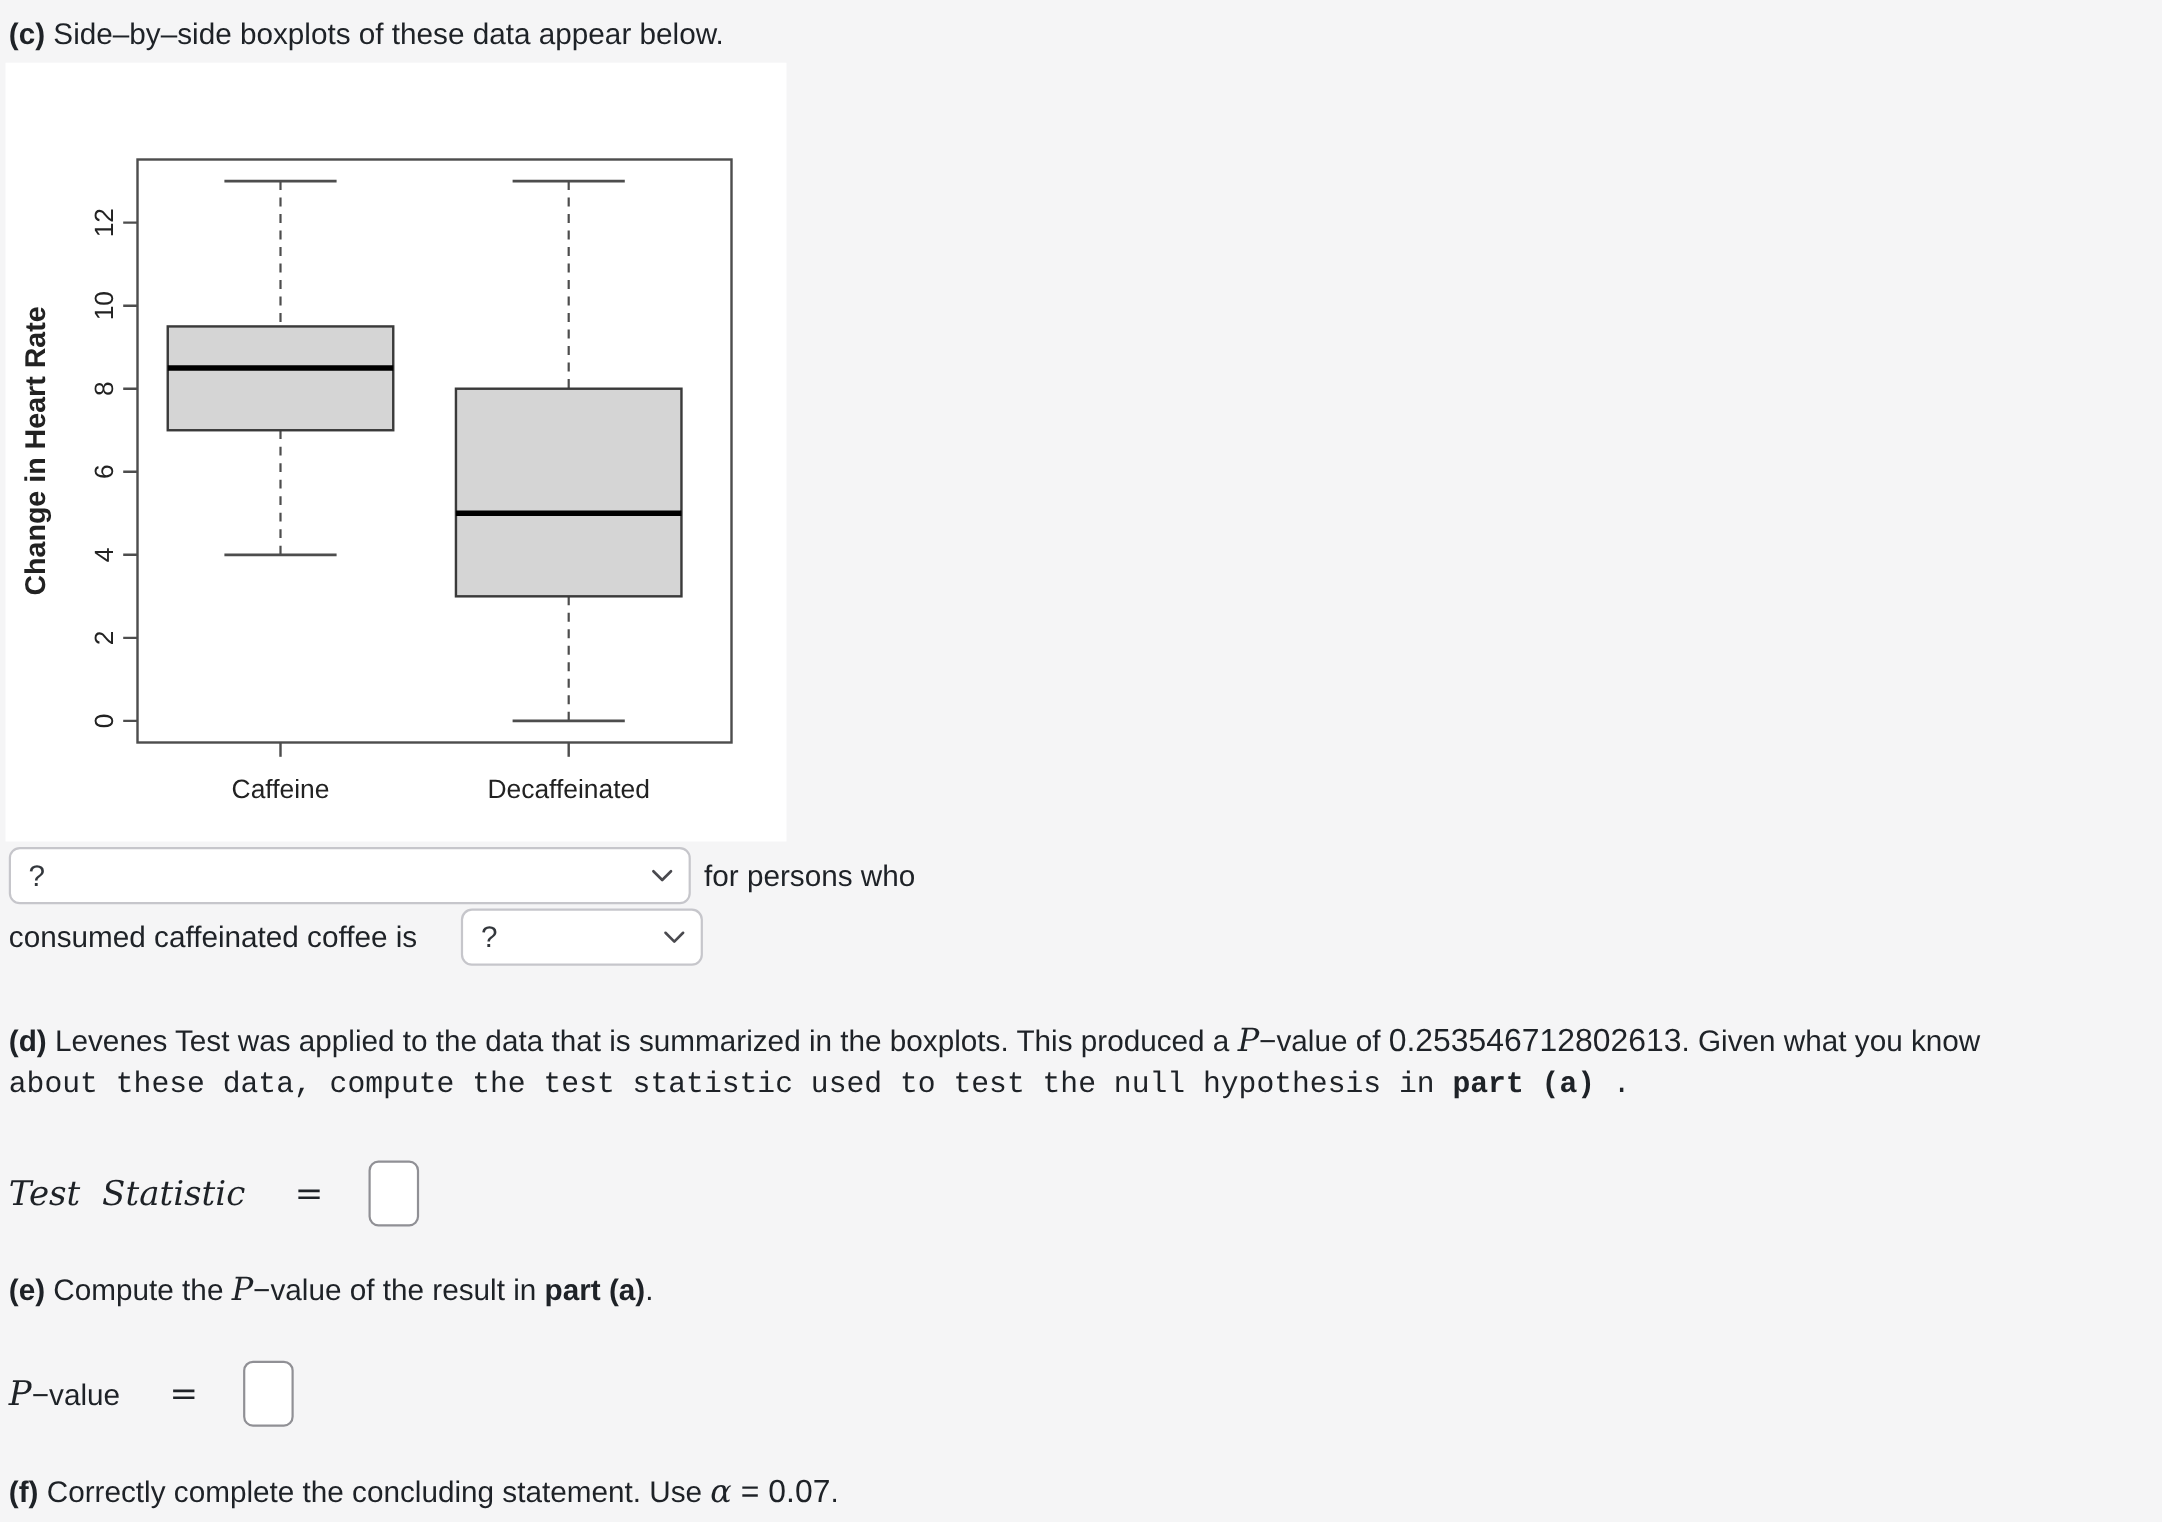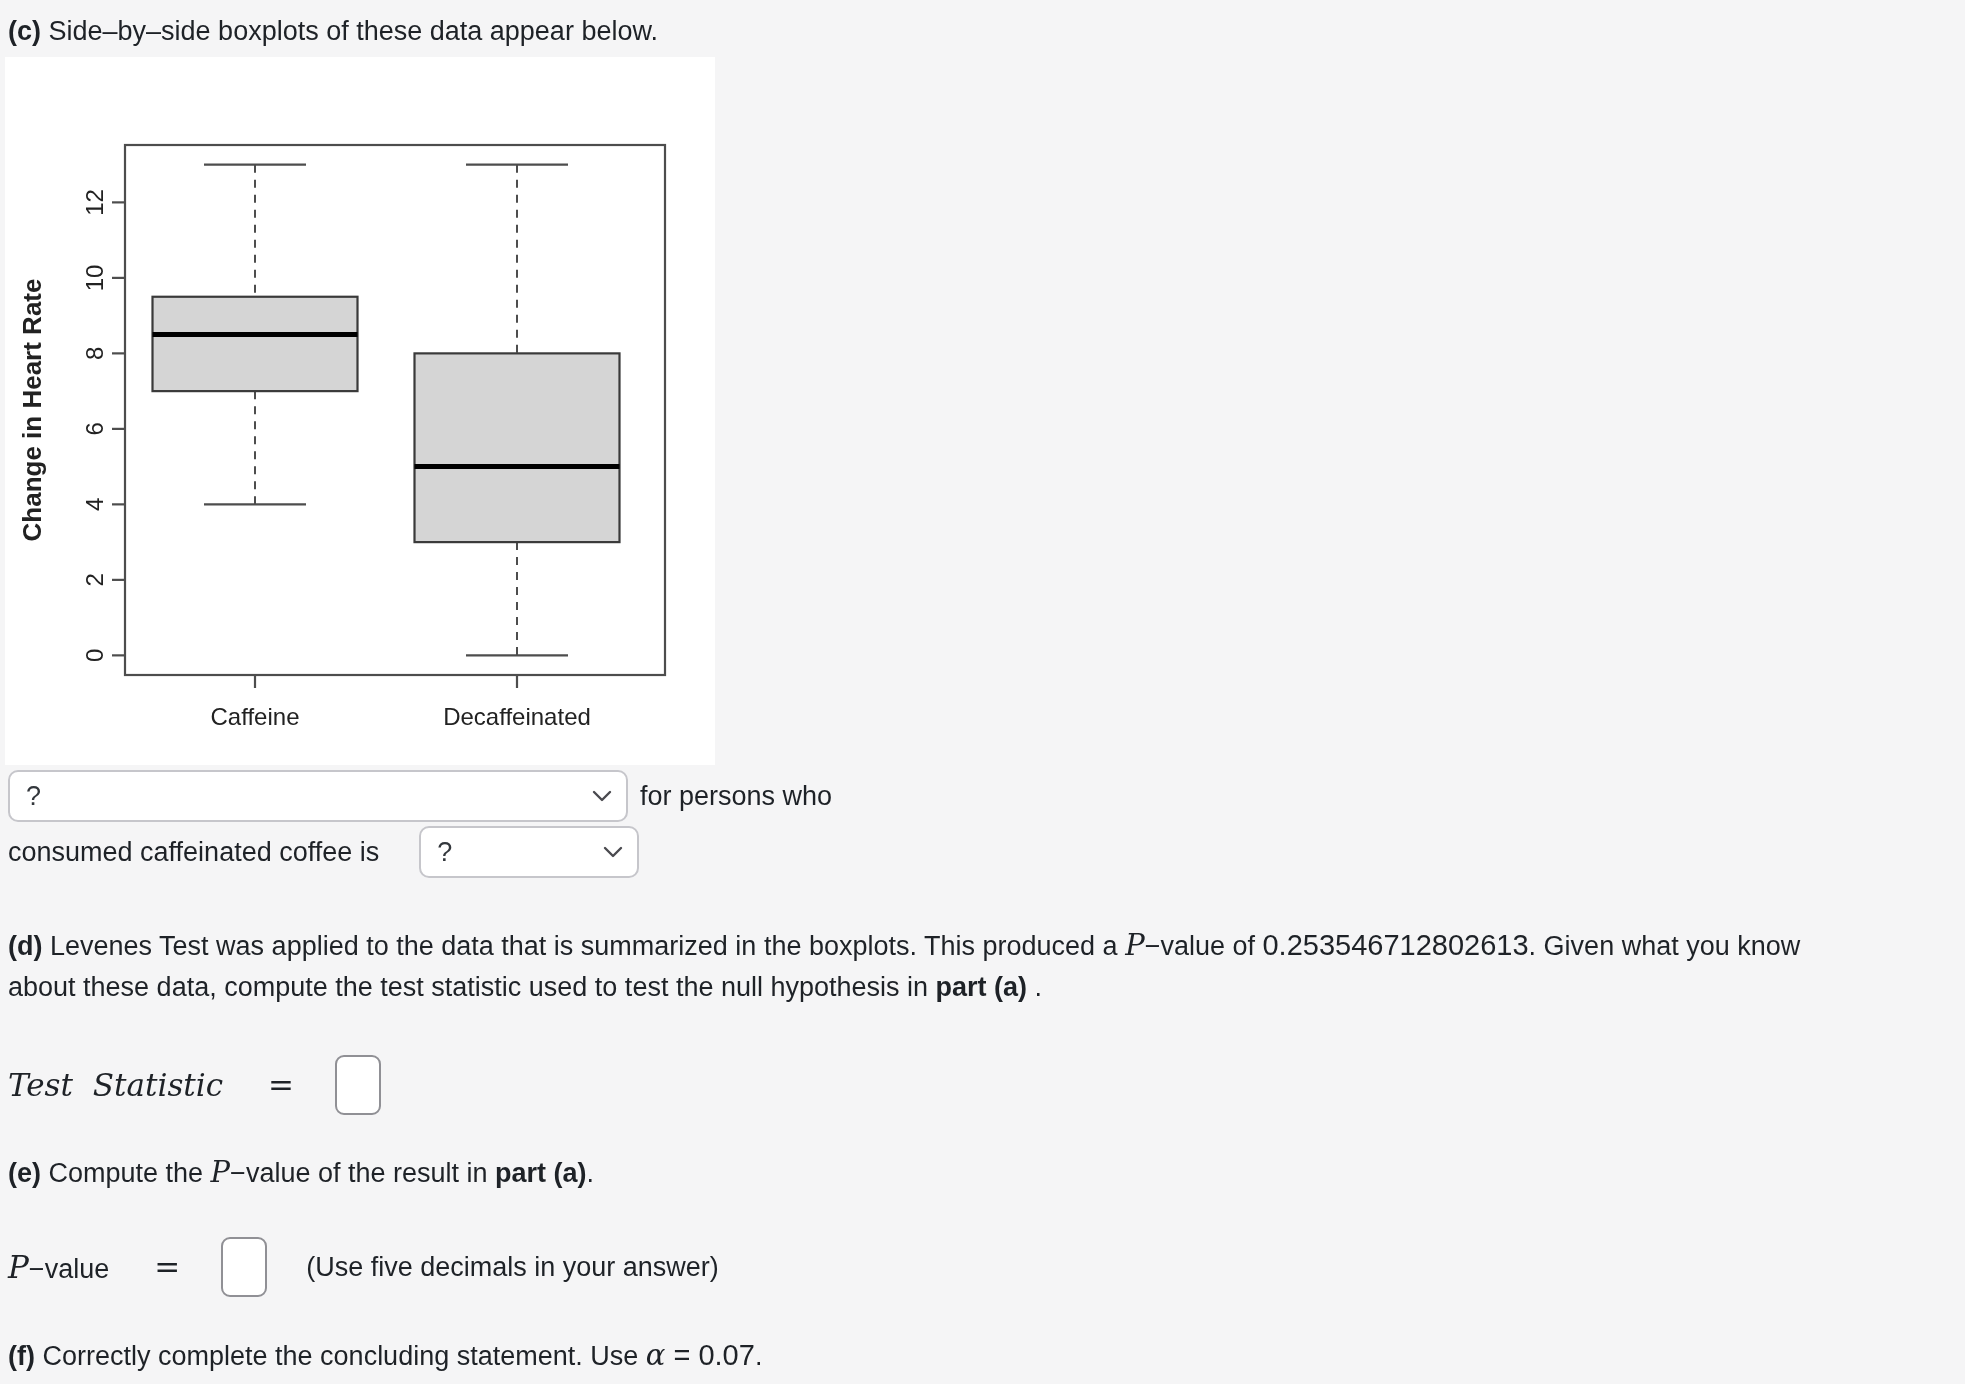--- a/index.html
+++ b/index.html
@@ -24,21 +24,21 @@
     height:52px;background:#ffffff;border:2px solid #c6c6cb;border-radius:10px;
     display:flex;align-items:center;justify-content:space-between;
     padding:0 14px 0 16px;box-sizing:border-box;color:#33373c;cursor:pointer;
   }
   .dd-1{width:620px;}
   .dd-2{width:220px;}
   .chev{flex:0 0 auto;margin-left:10px;display:block;}
   
   .para-line{left:8px;white-space:nowrap;}
   #d-line1{top:928px;}
-  #d-line2{top:972px;}
+  #d-line2{top:972px;font-family:Liberation Mono, monospace;}
   #part-e{top:1155px;}
   #part-f{top:1338px;}
   .math-it{font-family:"DejaVu Serif", serif;font-style:italic;font-size:29px;}
   .math-up{font-family:Liberation Sans, sans-serif;font-style:normal;font-size:29px;}
   
   .answer-row{left:8px;display:flex;align-items:center;white-space:nowrap;gap:31px;}
   #ts-row{top:1056px;height:58px;}
   #pv-row{top:1238px;height:58px;}
   .math-label{font-family:"DejaVu Serif", serif;font-style:italic;font-size:31px;word-spacing:10px;}
   .eq{font-family:"DejaVu Serif", serif;font-size:31px;margin:0 10px 0 14px;}
@@ -119,16 +119,15 @@
   <span class="eq">=</span>
   <input class="ans-input" type="text" value="" style="">
 </div>
 
 <div id="part-e" class="abs para-line"><b>(e)</b><span> Compute the </span><span class="math-it">P</span><span>−value of the result in </span><b>part (a)</b><span>.</span></div>
 
 <div id="pv-row" class="abs answer-row">
   <span><span class="math-it" style="font-size:31px;">P</span><span>−value</span></span>
   <span class="eq">=</span>
   <input class="ans-input" type="text" value="" style="">
-  <span class="hint">(Use five decimals in your answer)</span>
 </div>
 
 <div id="part-f" class="abs para-line"><b>(f)</b><span> Correctly complete the concluding statement. Use </span><span class="math-it">α</span><span class="math-up"> = </span><span class="math-up">0.07</span><span>.</span></div>
 
 </body></html>

